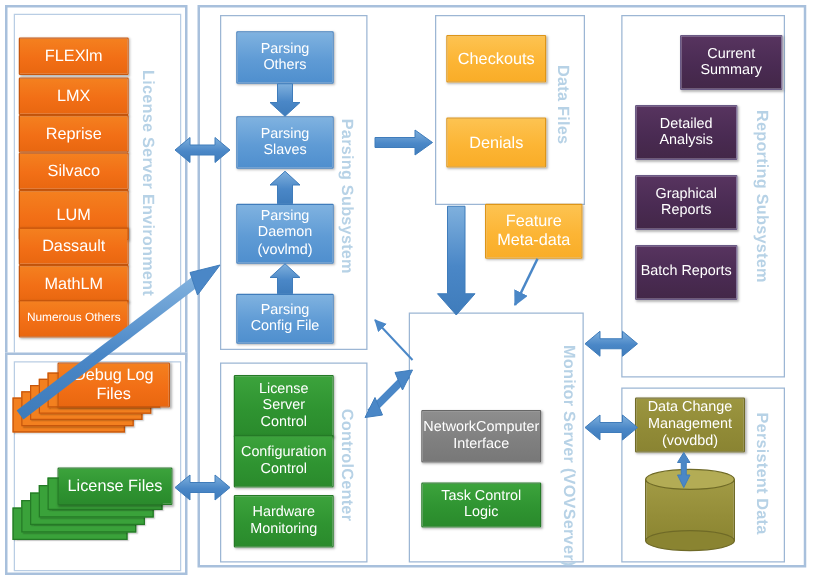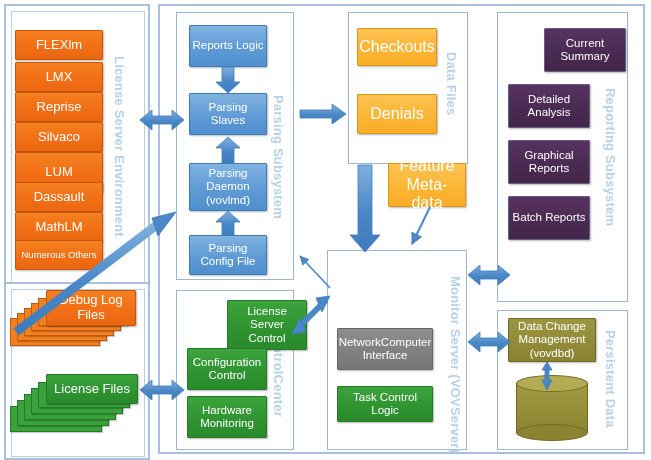--- a/index.html
+++ b/index.html
@@ -69,21 +69,21 @@
     font-size:13px;
   }
   .orange-sm{font-size:9.5px;}
   .blue{
     background:linear-gradient(180deg,#7fb2e0 0%,#5f9bd5 55%,#4f8fce 100%);
     border-color:#3f7cbb;
   }
   .amber{
     background:linear-gradient(180deg,#fdc351 0%,#fcb535 55%,#f9ad28 100%);
     border-color:#dd9518;
-    font-size:16px;
+    font-size:13px;
   }
   .purple{
     background:linear-gradient(180deg,#57345f 0%,#4a2b53 55%,#432748 100%);
     border-color:#6a5a86;
   }
   .green{
     background:linear-gradient(180deg,#3ca33c 0%,#2f9431 55%,#2a8a2c 100%);
     border-color:#247a26;
   }
   .grey{
@@ -173,21 +173,21 @@
     <div class="sheet green-s" style="left:23px;top:20px;width:92px;height:26px;"></div>
     <div class="sheet green-s" style="left:30px;top:14px;width:92px;height:26px;"></div>
     <div class="box green top" style="left:38px;top:6px;width:92px;height:28px;">License Files</div>
   </div>
 
   <div class="panel-outer" style="left:158px;top:4px;width:487px;height:450px;"></div>
 
   <div class="panel" style="left:176px;top:12px;width:118px;height:268px;"></div>
   <div class="vlabel" style="left:271px;top:62px;height:190px;">Parsing Subsystem</div>
 
-  <div class="box blue" style="left:189px;top:25px;width:78px;height:42px;">Reports Logic</div>
+  <div class="box blue" style="left:189px;top:25px;width:78px;height:42px;">Parsing Others</div>
   <div class="box blue" style="left:189px;top:93px;width:78px;height:42px;">Parsing Slaves</div>
   <div class="box blue" style="left:189px;top:163px;width:78px;height:48px;">Parsing Daemon (vovlmd)</div>
   <div class="box blue" style="left:189px;top:235px;width:78px;height:40px;">Parsing Config File</div>
 
   <div class="panel" style="left:348px;top:12px;width:120px;height:152px;"></div>
   <div class="vlabel" style="left:444px;top:34px;height:100px;">Data Files</div>
 
   <div class="box amber" style="left:357px;top:28px;width:80px;height:38px;">Checkouts</div>
   <div class="box amber" style="left:357px;top:94px;width:80px;height:40px;">Denials</div>
 
@@ -197,21 +197,21 @@
   <div class="vlabel" style="left:603px;top:30px;height:255px;">Reporting Subsystem</div>
 
   <div class="box purple" style="left:508px;top:28px;width:82px;height:44px;margin-left:36px;">Current Summary</div>
   <div class="box purple" style="left:508px;top:84px;width:82px;height:44px;">Detailed Analysis</div>
   <div class="box purple" style="left:508px;top:140px;width:82px;height:44px;">Graphical Reports</div>
   <div class="box purple" style="left:508px;top:196px;width:82px;height:44px;">Batch Reports</div>
 
   <div class="panel" style="left:176px;top:290px;width:118px;height:160px;"></div>
   <div class="vlabel" style="left:271px;top:312px;height:120px;">ControlCenter</div>
 
-  <div class="box green" style="left:187px;top:300px;width:80px;height:50px;margin-left:40px;">License Server Control</div>
+  <div class="box green" style="left:187px;top:300px;width:80px;height:50px;">License Server Control</div>
   <div class="box green" style="left:187px;top:348px;width:80px;height:42px;">Configuration Control</div>
   <div class="box green" style="left:187px;top:396px;width:80px;height:42px;">Hardware Monitoring</div>
 
   <div class="panel" style="left:327px;top:250px;width:140px;height:200px;"></div>
   <div class="vlabel two" style="left:434px;top:276px;height:150px;width:28px;">Monitor Server (VOVServer)</div>
 
   <div class="box grey" style="left:337px;top:328px;width:96px;height:42px;">NetworkComputer Interface</div>
   <div class="box green" style="left:337px;top:386px;width:96px;height:36px;">Task Control Logic</div>
 
   <div class="panel" style="left:497px;top:310px;width:131px;height:140px;"></div>

